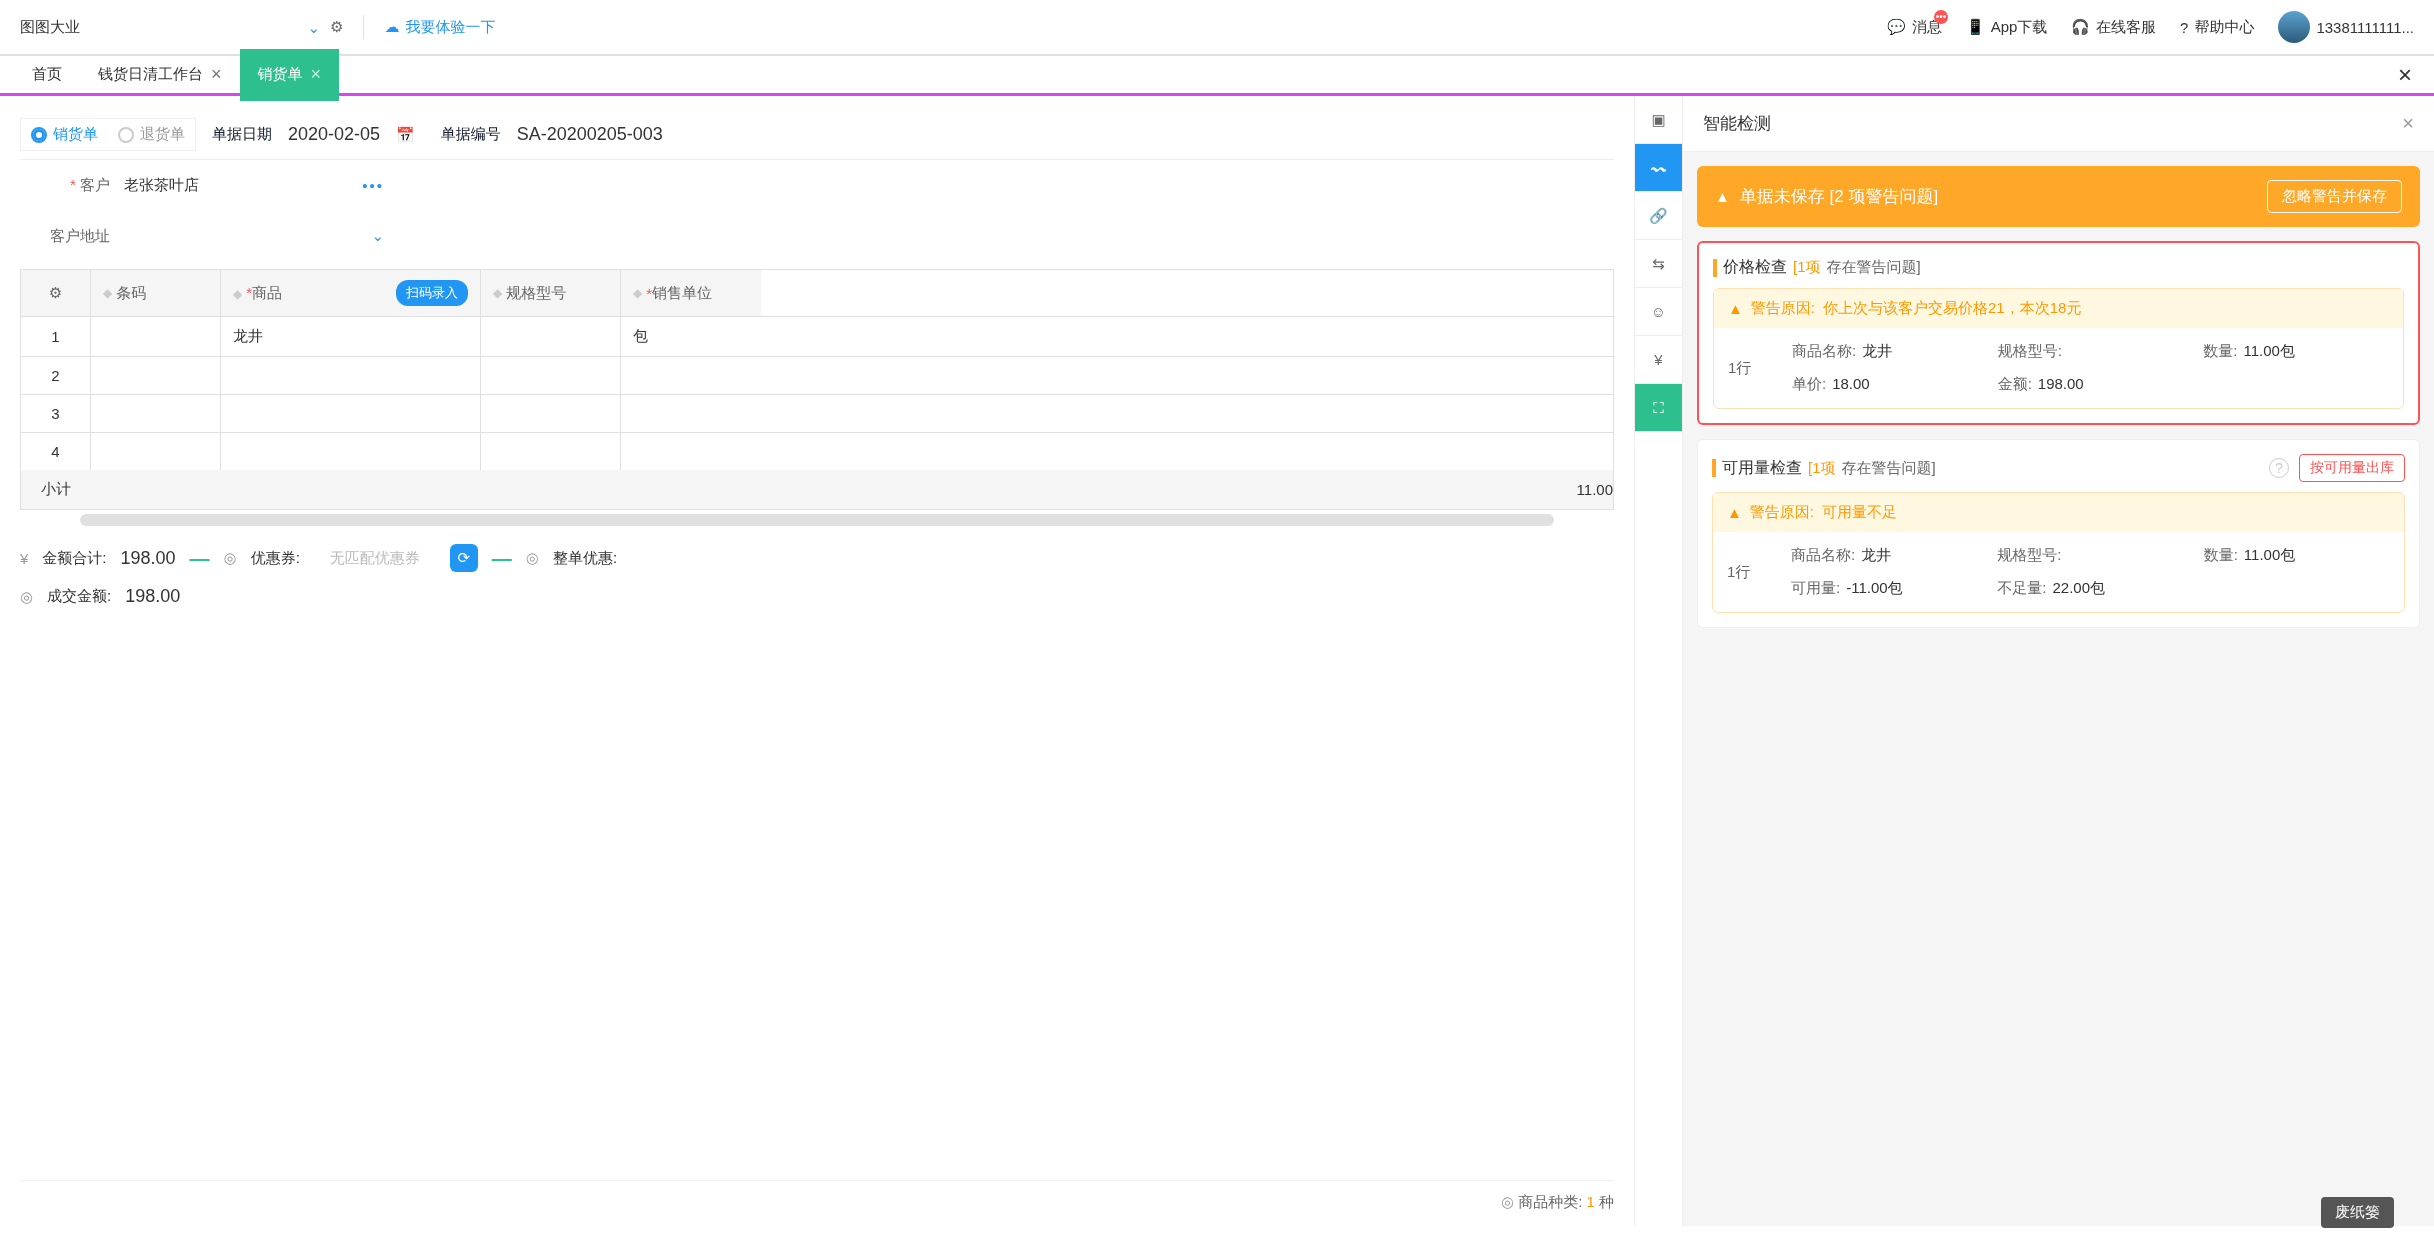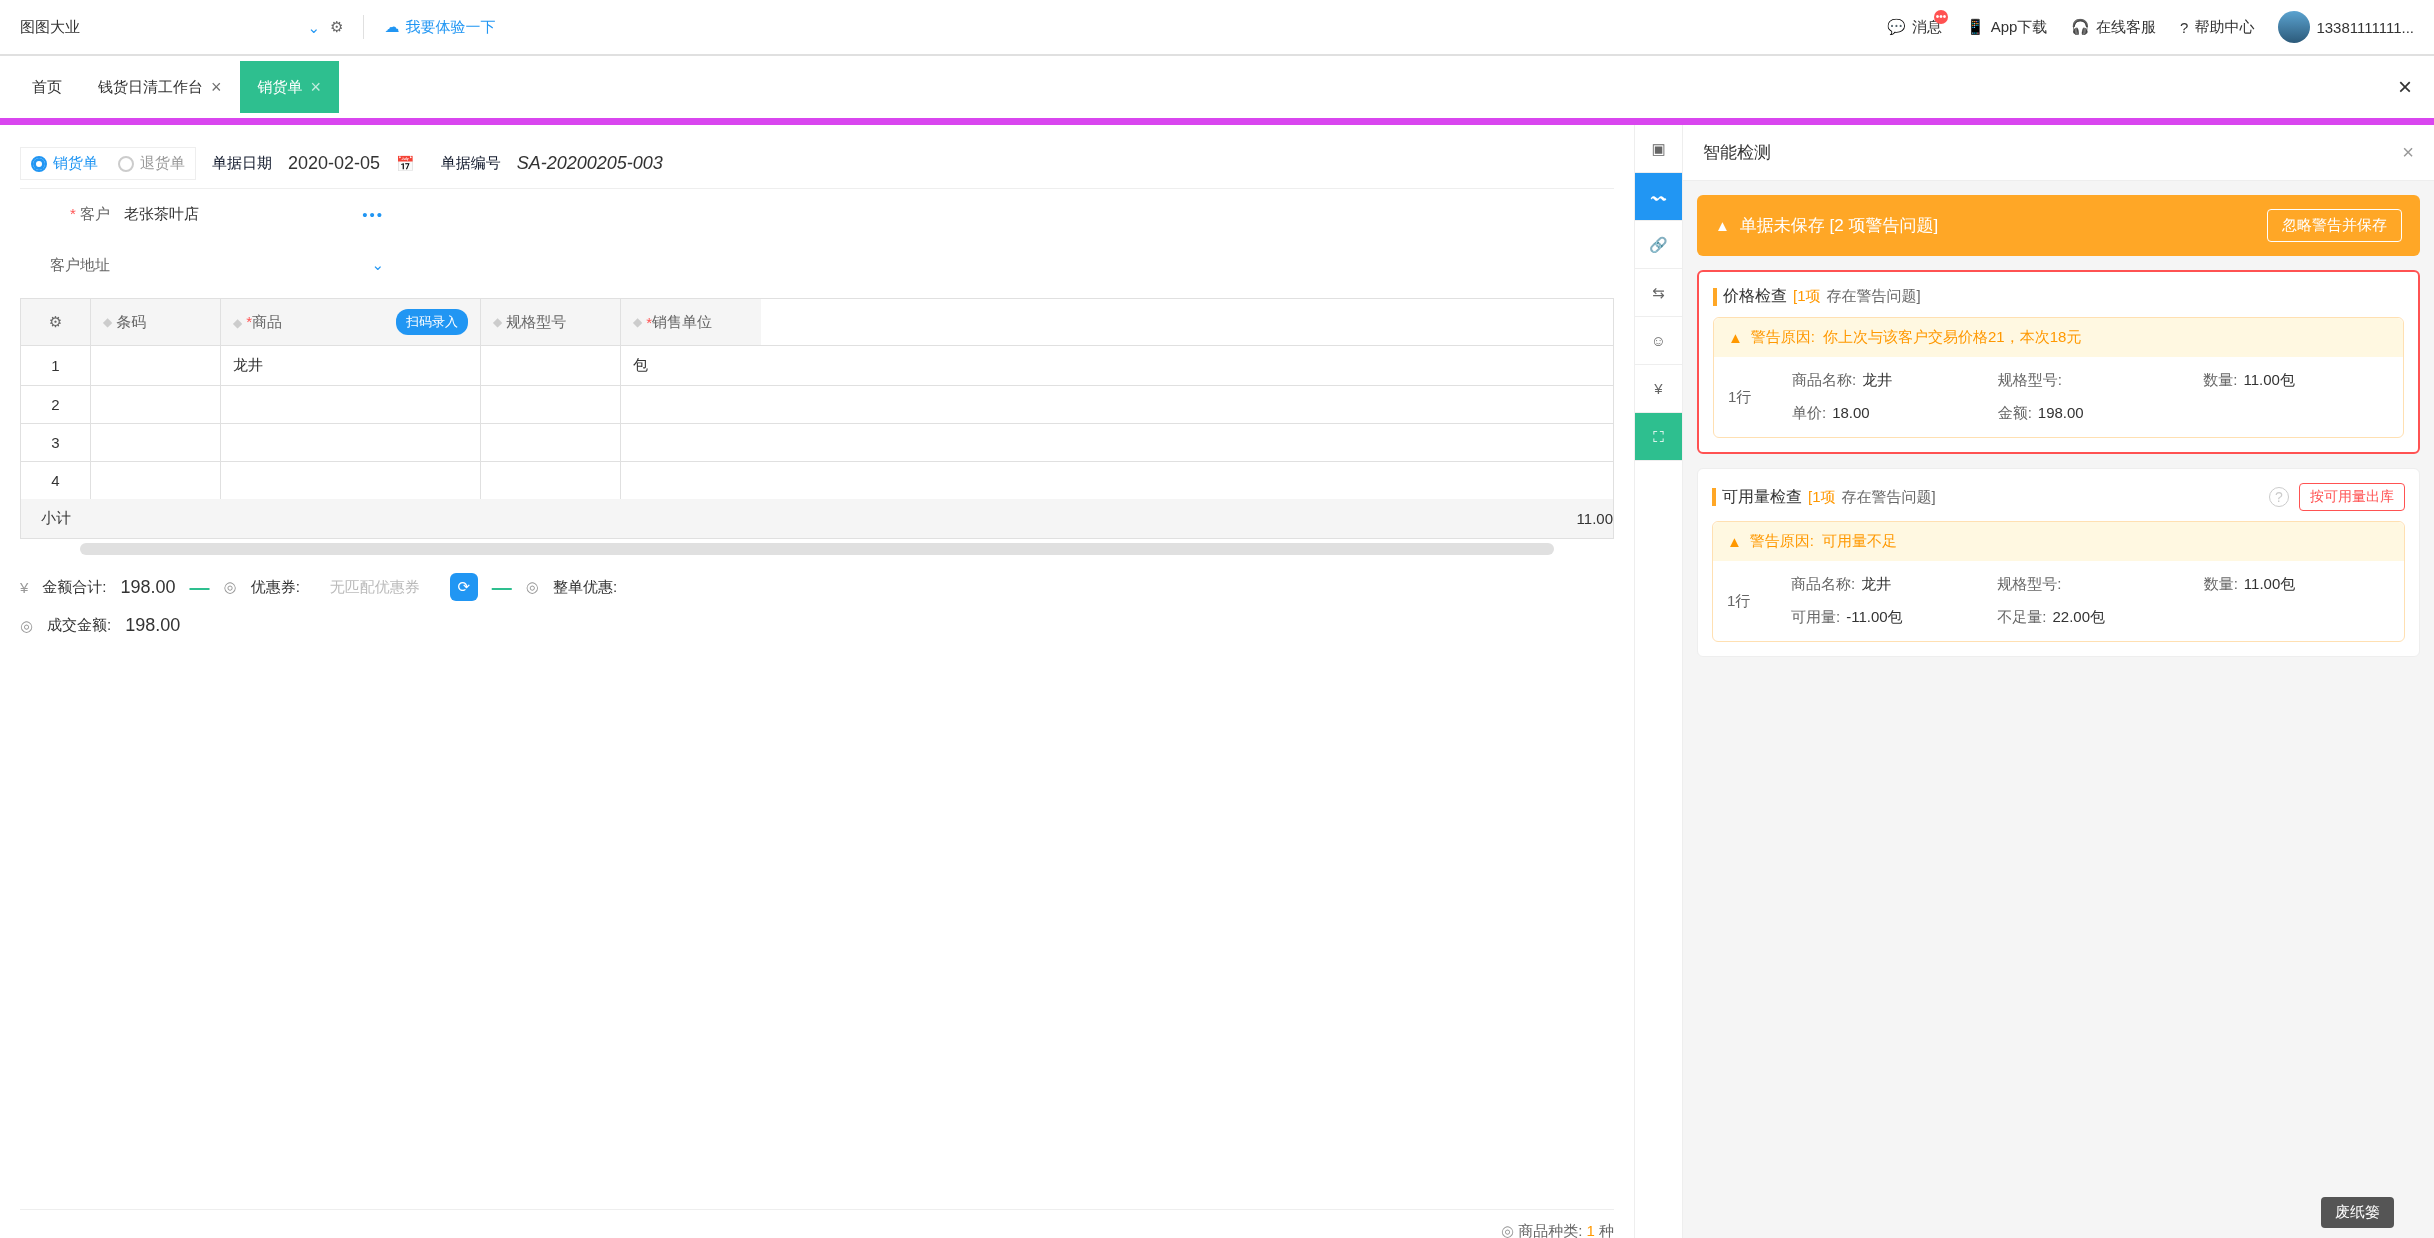--- a/index.html
+++ b/index.html
@@ -11,21 +11,21 @@
 .chev-down { color: #2196F3; }
 .gear { margin-left: 10px; color: #666; }
 .topbar-divider { width: 1px; height: 24px; background: #e0e0e0; margin: 0 20px; }
 .experience-link { color: #2196F3; display: flex; align-items: center; gap: 6px; }
 .topbar-right { margin-left: auto; display: flex; align-items: center; gap: 24px; }
 .topbar-item { display: flex; align-items: center; gap: 6px; color: #333; position: relative; cursor: pointer; }
 .notif-dot { width: 14px; height: 14px; background: #FF5252; border-radius: 50%; color: #fff; font-size: 10px; display: flex; align-items: center; justify-content: center; position: absolute; top: -8px; right: -6px; }
 .avatar { width: 32px; height: 32px; border-radius: 50%; background: linear-gradient(180deg, #5ba3d0 0%, #2c5a7a 100%); }
 
 
-.tabs { display: flex; align-items: center; height: 69px; padding: 0 14px; background: #fff; border-bottom: 7px solid #d946ef; }
+.tabs { display: flex; align-items: center; height: 40px; padding: 0 14px; background: #fff; border-bottom: 3px solid #d946ef; }
 .tab { padding: 0 18px; height: 52px; display: flex; align-items: center; gap: 8px; cursor: pointer; }
 .tab.active { background: #2EBF8F; color: #fff; }
 .tab-close { font-size: 18px; opacity: .7; }
 .tabs-close-all { margin-left: auto; font-size: 24px; color: #333; cursor: pointer; padding: 0 8px; }
 
 
 .main { display: flex; height: calc(100vh - 108px); }
 .left-pane { flex: 1; padding: 14px 20px; overflow: hidden; display: flex; flex-direction: column; }
 .right-toolbar { width: 48px; background: #fff; border-left: 1px solid #eee; display: flex; flex-direction: column; }
 .rt-item { height: 48px; display: flex; align-items: center; justify-content: center; color: #666; cursor: pointer; border-bottom: 1px solid #eee; }
@@ -176,21 +176,21 @@
         </div>
         <div class="radio">
           <span class="radio-circle"></span>
           <span>退货单</span>
         </div>
       </div>
       <span class="field-label">单据日期</span>
       <span class="field-value" style="font-size:18px;">2020-02-05</span>
       <span class="cal-icon icon">📅</span>
       <span class="field-label" style="margin-left:10px;">单据编号</span>
-      <span class="field-value" style="font-size:18px;font-style:italic;">SA-20200205-003</span>
+      <span class="field-value" style="font-size:18px;">SA-20200205-003</span>
     </div>
 
     <div class="form-row">
       <div style="flex:1;">
         <div class="field">
           <span class="label req">客户</span>
           <div class="input-like">
             <span>老张茶叶店</span>
             <span class="more-dots">•••</span>
           </div>

